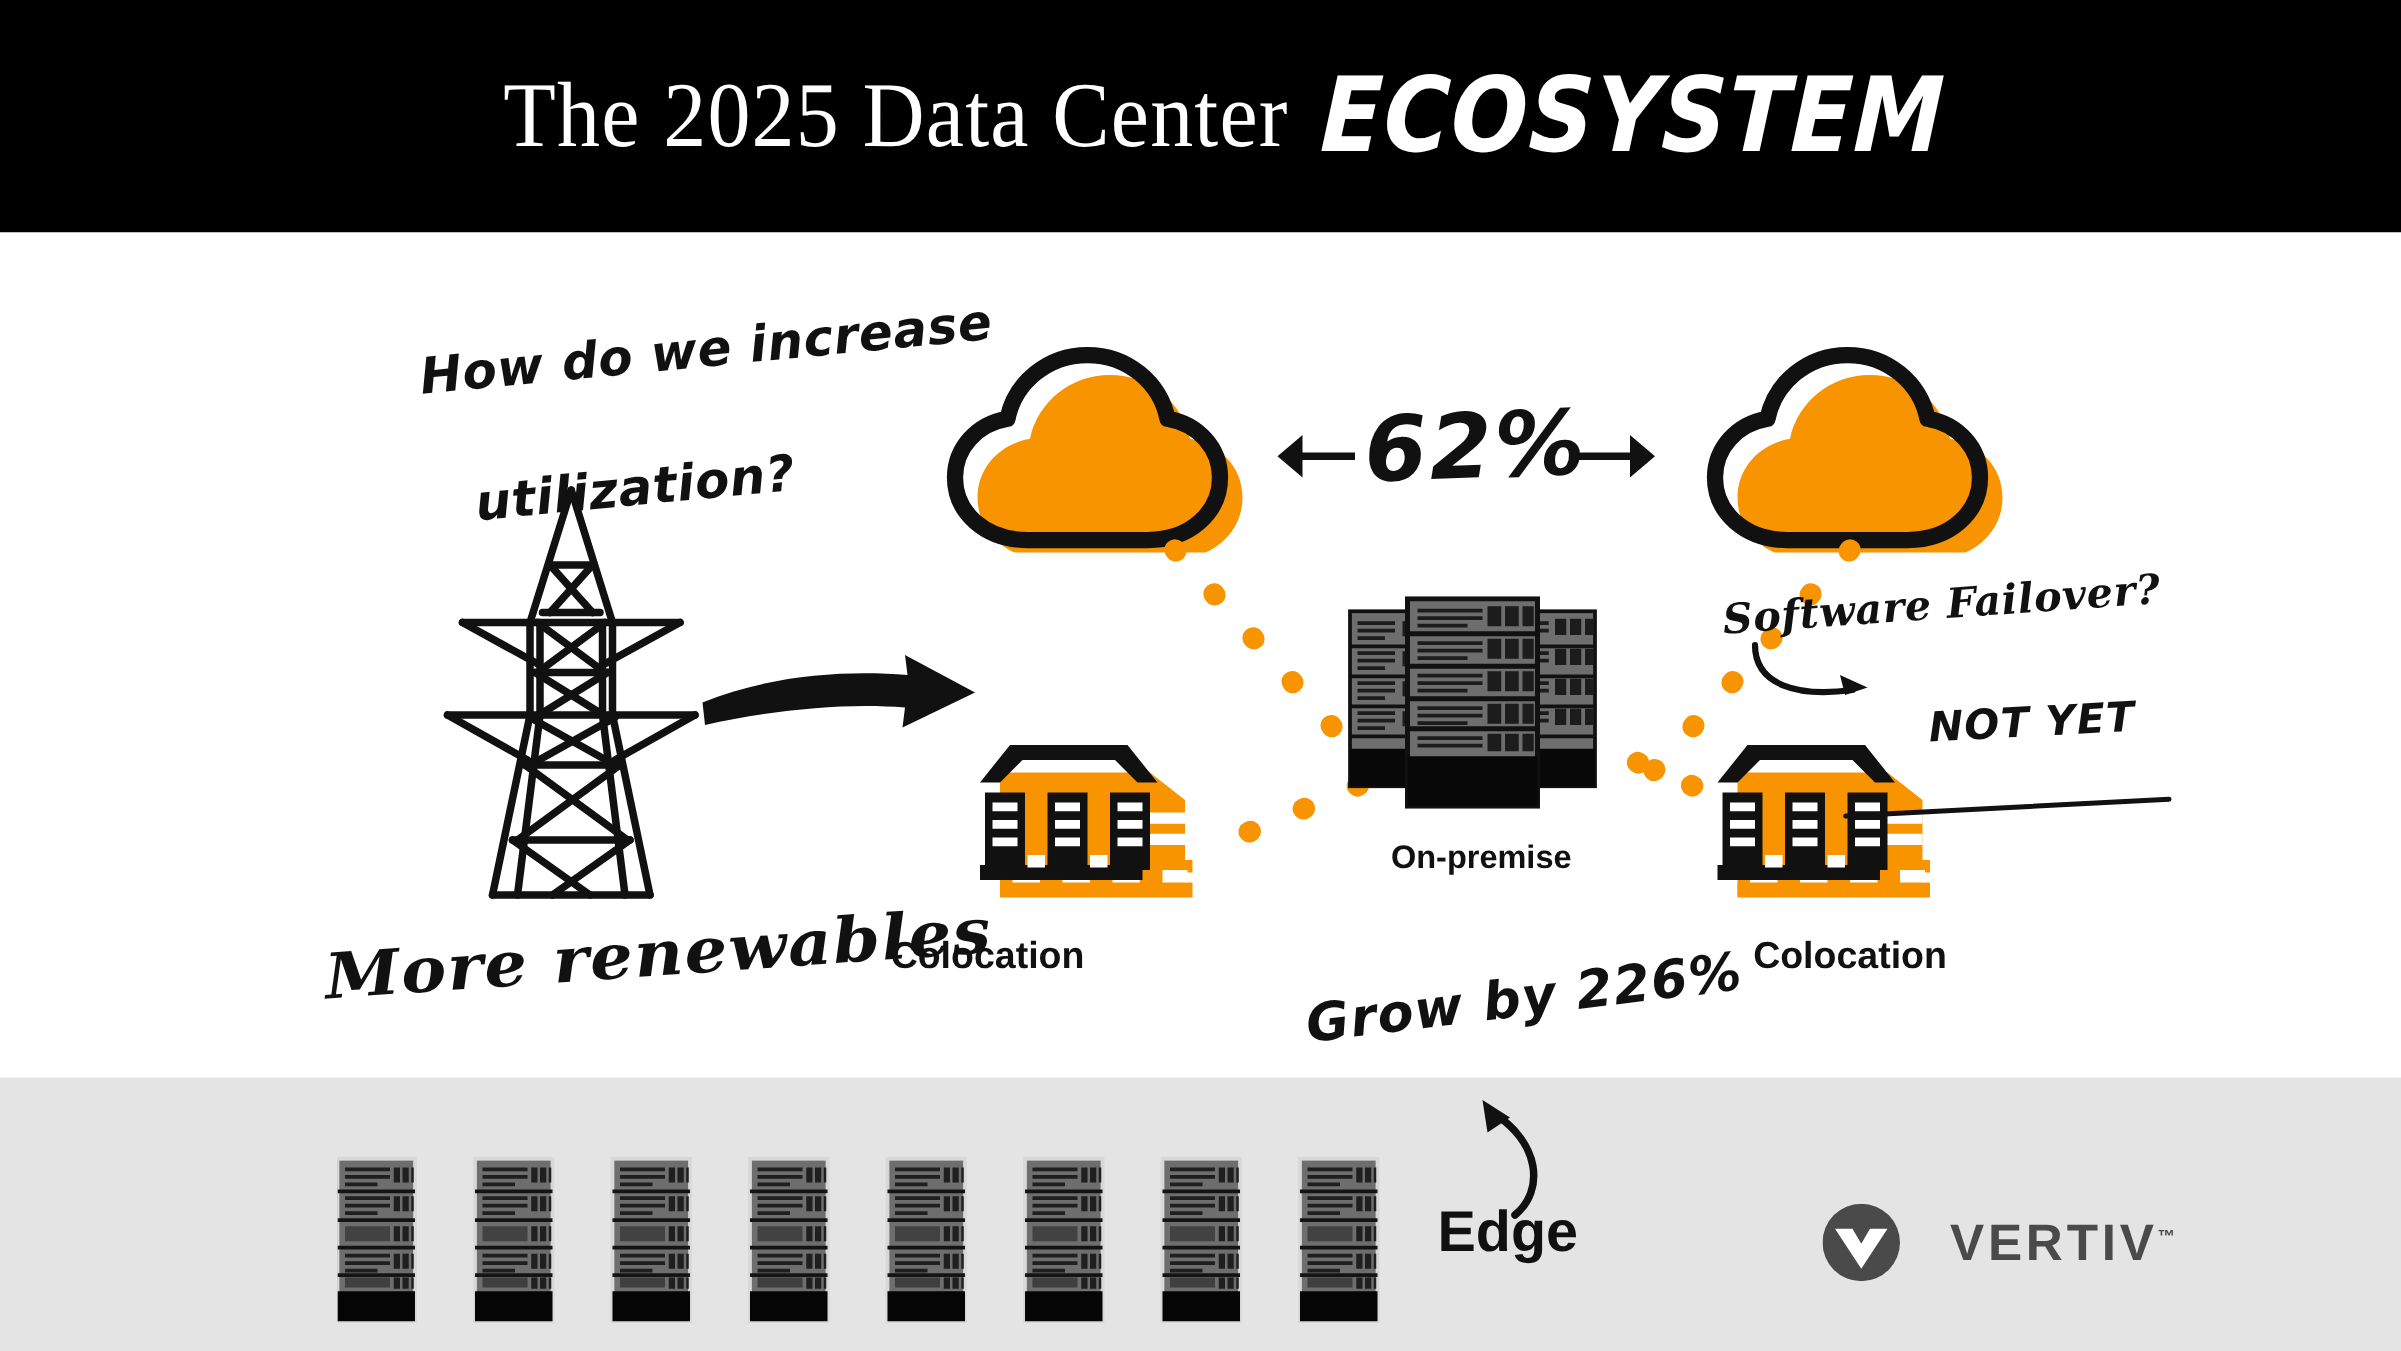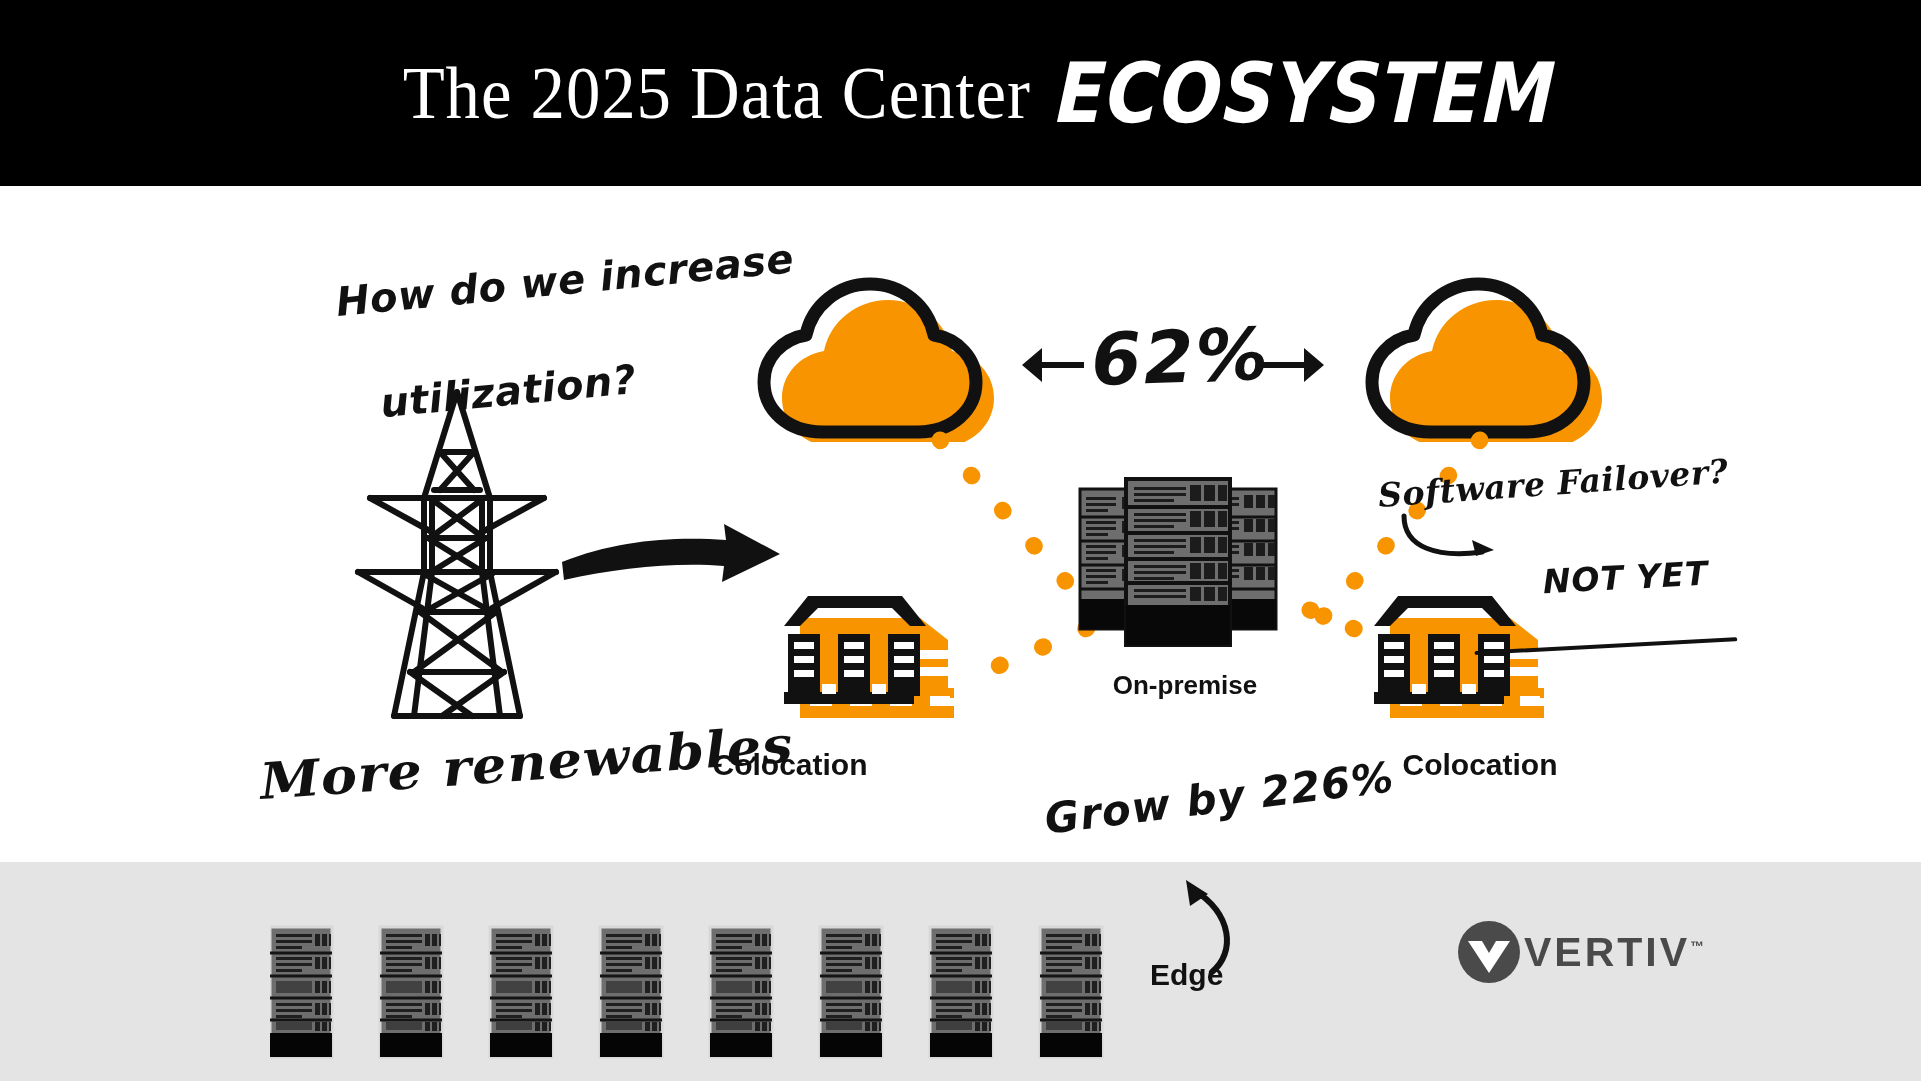--- a/index.html
+++ b/index.html
@@ -185,32 +185,32 @@
   #label-colo-right {
     left: 1310px;
     top: 748px;
     width: 340px;
     font-size: 30px;
   }
   #label-edge {
     left: 1150px;
     top: 958px;
     width: 240px;
-    font-size: 30px;
+    font-size: 46px;
     text-align: left;
   }
 
   
   #vertiv-logo {
     position: absolute;
     left: 1458px;
-    top: 921px;
+    top: 963px;
     display: flex;
     align-items: center;
-    gap: 4px;
+    gap: 40px;
   }
   #vertiv-wordmark {
     font-family: "Liberation Sans", sans-serif;
     font-weight: 700;
     font-size: 41px;
     letter-spacing: 3px;
     color: #4a4a4a;
     position: relative;
   }
   #vertiv-wordmark .tm {

